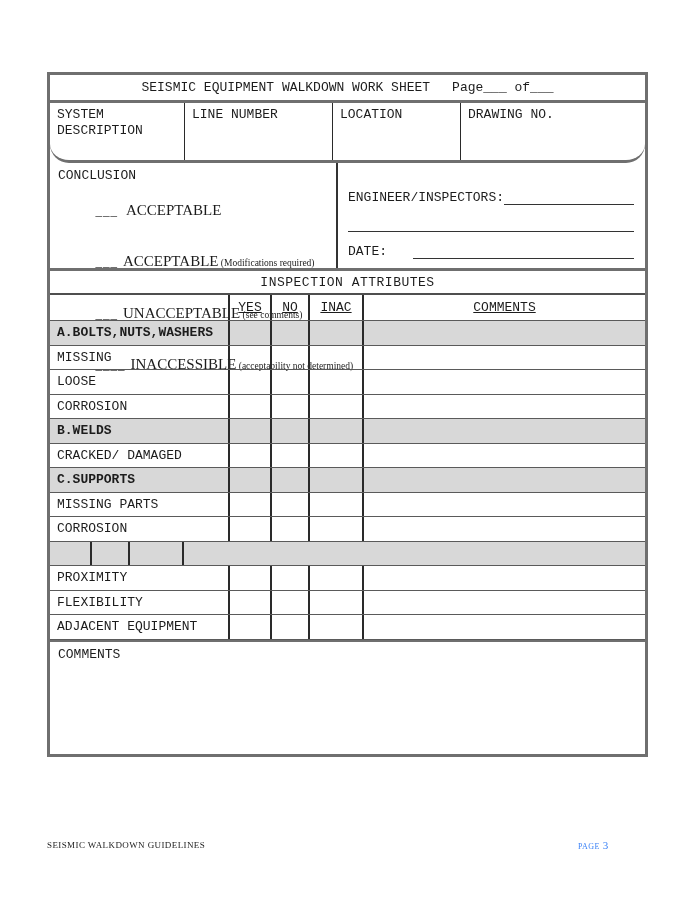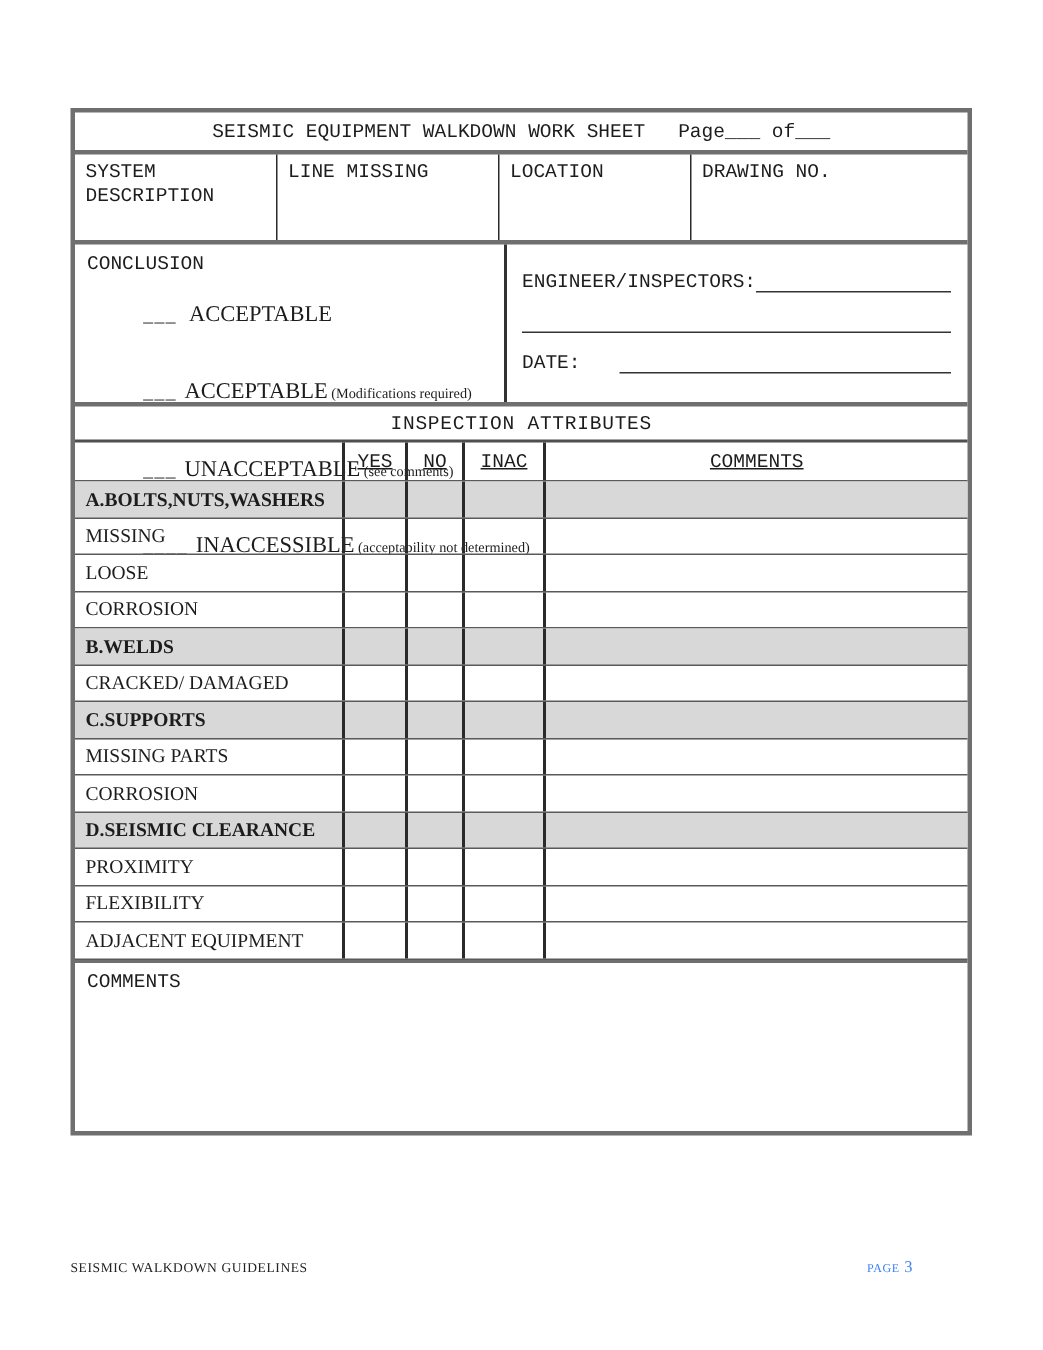--- a/index.html
+++ b/index.html
@@ -14,53 +14,53 @@
     border:3px solid #6f6f6f; background:#fff; display:flex; flex-direction:column;
   }
   
   .title-row {
     height:28px; border-bottom:3px solid #6f6f6f;
     display:flex; align-items:center; justify-content:center;
     font-size:13px; white-space:pre;
   }
   .page-of { margin-left:22px; }
   
-  .info-row { height:60px; border-bottom:3px solid #6f6f6f; display:flex; }
+  .info-row { height:60px; border-bottom:3px solid #6f6f6f; display:flex;border-radius:19px; }
   .info-cell { padding:4px 7px; font-size:13px; line-height:16px; border-right:1px solid #2a2a2a; }
   .info-cell:last-child { border-right:none; }
   .ic1 { width:135px; } .ic2 { width:148px; } .ic3 { width:128px; } .ic4 { flex:1; }
   
   .concl-row { height:108px; border-bottom:3px solid #6f6f6f; display:flex; }
   .concl-left { width:288px; border-right:2px solid #333; padding:5px 8px 0 8px; }
   .concl-head { font-size:13px; margin-bottom:2px; }
   .opt { font-family:"Liberation Serif","DejaVu Serif",serif; font-size:15px; line-height:16.5px; white-space:pre; }
   .opt-blank { font-size:13px; letter-spacing:1px; }
   .opt-label { margin-left:5px; }
   .opt-note { font-size:9.5px; }
-  .concl-right { flex:1; padding:7px 11px 0 10px; font-size:13px; display:flex; flex-direction:column; }
+  .concl-right { flex:1; padding:17px 11px 0 10px; font-size:13px; display:flex; flex-direction:column; }
   .sig-line { display:flex; align-items:flex-end; height:25px; }
   .sig-line.mid { height:27px; }
   .sig-line.date { height:27px;gap:26px; }
   .rule { flex:1; border-bottom:1px solid #333; height:100%; }
   .sig-label { padding-bottom:0px; }
   
   .insp-title {
     height:24px; border-bottom:2px solid #4f4f4f;
     display:flex; align-items:center; justify-content:center; font-size:13px; letter-spacing:0.5px;
   }
   .trow { display:flex;text-decoration:underline; }
   .hdr-row { height:26px; border-bottom:1px solid #5a5a5a; font-size:13px; }
   .cell { height:100%; }
   .c1 { width:180px; border-right:2px solid #2a2a2a; padding:3px 7px; }
   .c2 { width:42px;  border-right:2px solid #2a2a2a; }
   .c3 { width:38px;  border-right:2px solid #2a2a2a; }
   .c4 { width:54px;  border-right:2px solid #2a2a2a; }
   .c5 { flex:1; }
   .ctr { display:flex; align-items:center; justify-content:center; }
-  #checklist-body { display:flex; flex-direction:column;font-family:Liberation Serif, serif; }
+  #checklist-body { display:flex; flex-direction:column; }
   .chk-row { display:flex; height:24.53px; border-bottom:1px solid #5a5a5a; font-size:13px; }
   .chk-row .c1 { display:flex; align-items:center; padding:0 7px; }
   .chk-row.section { background:#d8d8d8; font-weight:bold; }
   
   .comments-sec { flex:1; border-top:2px solid #6f6f6f; padding:5px 8px; font-size:13px; }
   
   .footer-left {
     position:absolute; left:47px; top:840px;
     font-family:"Liberation Serif","DejaVu Serif",serif; font-size:9px; letter-spacing:0.4px; color:#222;
   }
@@ -81,21 +81,21 @@
     <div class="title-row">
       <span>SEISMIC EQUIPMENT WALKDOWN WORK SHEET</span>
       <span class="page-of">Page___ of___</span>
     </div>
 
     <div class="info-row">
       <div class="info-cell ic1">
         <span>SYSTEM DESCRIPTION</span>
       </div>
       <div class="info-cell ic2">
-        <span>LINE MISSING</span>
+        <span>LINE NUMBER</span>
       </div>
       <div class="info-cell ic3">
         <span>LOCATION</span>
       </div>
       <div class="info-cell ic4">
         <span>DRAWING NO.</span>
       </div>
     </div>
 
     <div class="concl-row">
@@ -197,21 +197,20 @@
           <div class="cell c5"></div>
         </div>
         <div class="chk-row">
           <div class="cell c1">CORROSION</div>
           <div class="cell c2"></div>
           <div class="cell c3"></div>
           <div class="cell c4"></div>
           <div class="cell c5"></div>
         </div>
         <div class="chk-row section">
-          <div class="cell c1">D.SEISMIC CLEARANCE</div>
           <div class="cell c2"></div>
           <div class="cell c3"></div>
           <div class="cell c4"></div>
           <div class="cell c5"></div>
         </div>
         <div class="chk-row">
           <div class="cell c1">PROXIMITY</div>
           <div class="cell c2"></div>
           <div class="cell c3"></div>
           <div class="cell c4"></div>

